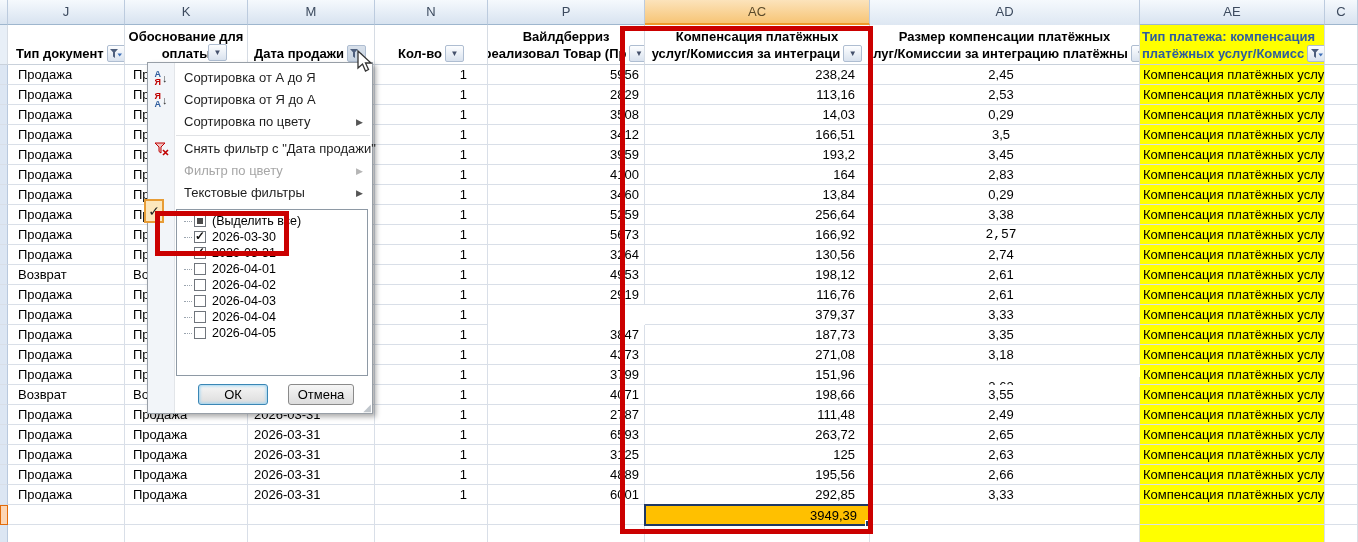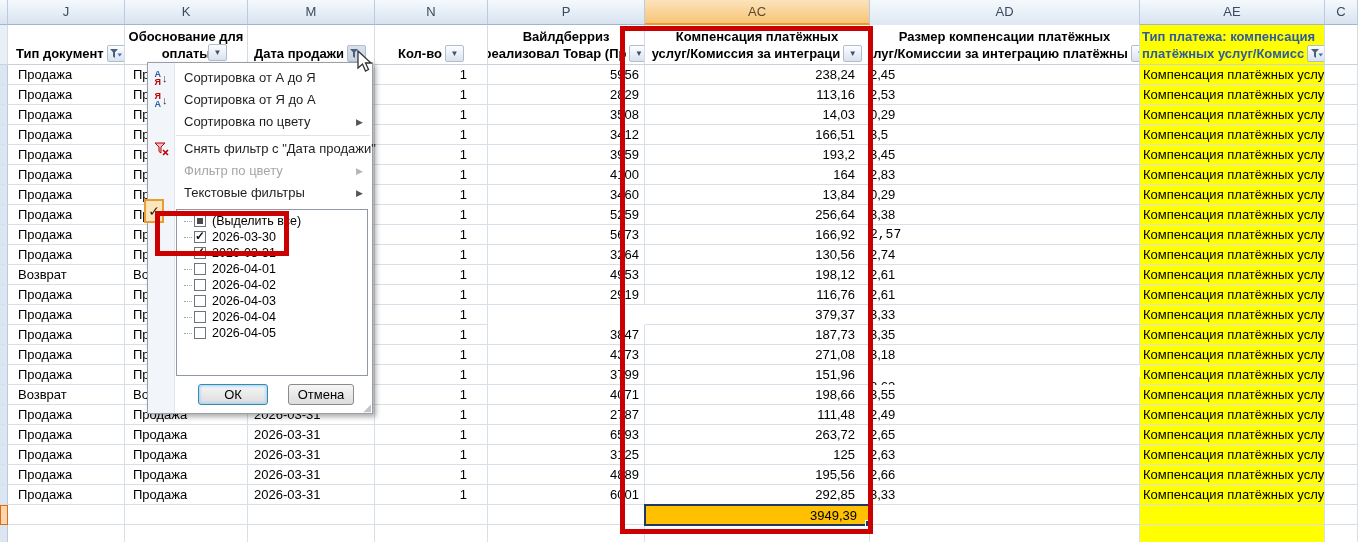--- a/index.html
+++ b/index.html
@@ -33,21 +33,21 @@
   
   .cell{position:absolute;box-sizing:border-box;border-right:1px solid #D9DFE8;border-bottom:1px solid #D9DFE8;
         font-size:13px;line-height:19px;color:#000;white-space:nowrap;overflow:hidden;background:#fff;}
   .c-strip{background:#DCE6F3;border-right:1px solid #B9C9DE;}
   .c-j{padding-left:10px;}
   .c-k{padding-left:8px;}
   .c-m{padding-left:6px;}
   .c-n{text-align:right;padding-right:20px;}
   .c-p{text-align:right;padding-right:5px;}
   .c-ac{text-align:right;padding-right:14px;}
-  .c-ad{text-align:left;padding-right:7px;}
+  .c-ad{text-align:center;padding-right:7px;}
   .c-ae{background:#FFFF00;padding-left:3px;overflow:visible;}
   .t-strip{background:#FCD5B4;border:1px solid #E26B0A;}
   .total-ac{position:absolute;box-sizing:border-box;background:#FFC000;border:2px solid #1F3864;
             text-align:right;padding:1px 12px 0 0;font-size:13px;line-height:18px;z-index:10;}
   .handle{position:absolute;right:-3px;bottom:-3px;width:5px;height:5px;background:#1F3864;border:1px solid #fff;}
 
   
   .annot{position:absolute;box-sizing:border-box;border:5px solid #CB0000;pointer-events:none;}
   #annot-ac{left:620px;top:26px;width:253px;height:508px;z-index:40;}
   #annot-dates{left:155px;top:211px;width:134px;height:45px;z-index:60;}

